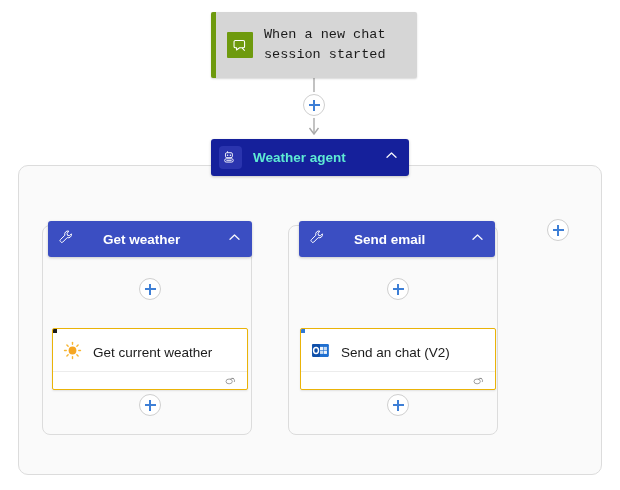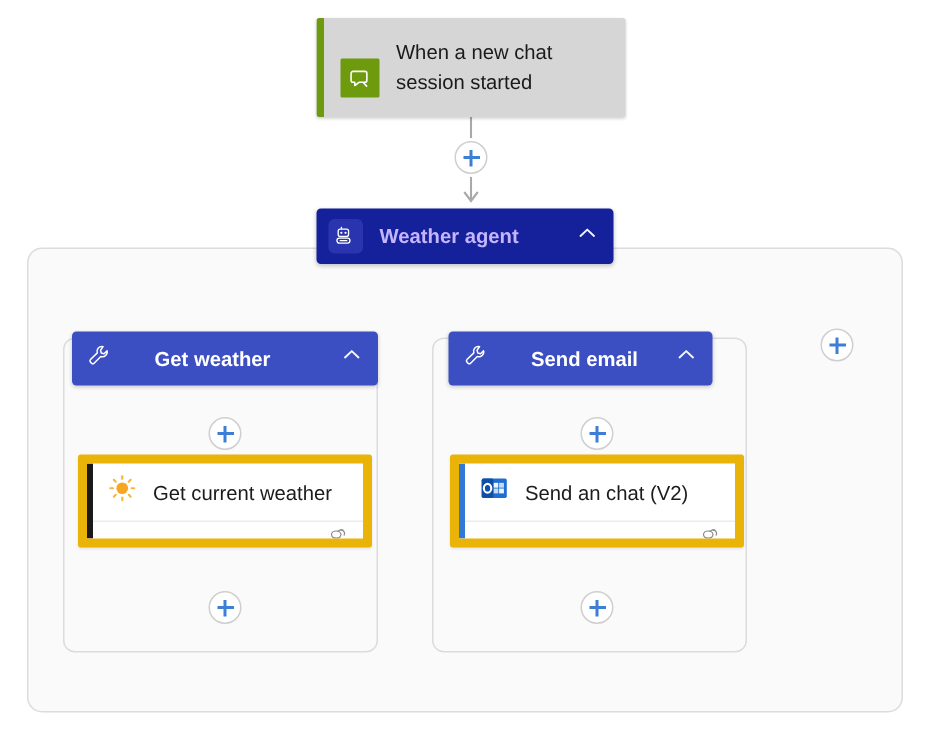--- a/index.html
+++ b/index.html
@@ -80,23 +80,24 @@
     overflow: hidden;
   }
   .trigger-accent {
     width: 5px;
     height: 100%;
     background: #6e9a0e;
     flex: 0 0 5px;
   }
   .trigger-body {
     display: flex;
-    align-items: flex-end;
+    align-items: center;
     padding: 13px 10px 0 11px;
     gap: 11px;
+    font-family: Liberation Mono, monospace;
   }
   .trigger-icon {
     width: 26px;
     height: 26px;
     background: #6e9a0e;
     border-radius: 1px;
     flex: 0 0 26px;
     display: flex;
     align-items: center;
     justify-content: center;
@@ -127,21 +128,21 @@
     width: 23px;
     height: 23px;
     background: #2a34ae;
     border-radius: 4px;
     flex: 0 0 23px;
     display: flex;
     align-items: center;
     justify-content: center;
   }
   .agent-title {
-    color: #c4b5fd;
+    color: #5eead4;
     font-size: 13.5px;
     font-weight: bold;
     margin-left: 11px;
     flex: 1;
     white-space: nowrap;
   }
 
   
   .tool-node {
     position: absolute;
@@ -150,48 +151,49 @@
     background: #3b4ec2;
     border-radius: 3px;
     display: flex;
     align-items: center;
     padding: 0 10px 0 10px;
     box-sizing: border-box;
     box-shadow: 0 1px 3px rgba(0,0,0,0.2);
     gap: 17px;
   }
   .tool-node.left  { left: 48px;  width: 204px; }
-  .tool-node.right { left: 299px; width: 176px; }
+  .tool-node.right { left: 299px; width: 196px; }
   .tool-title {
     color: #ffffff;
     font-size: 13.5px;
     font-weight: bold;
     margin-left: 12px;
     flex: 1;
     white-space: nowrap;
   }
 
   .chev {
     flex: 0 0 auto;
     opacity: .95;
   }
 
   
   .action-card {
     position: absolute;
-    top: 303px;
+    top: 328px;
     width: 196px;
     height: 62px;
     background: #ffffff;
-    border: 6px solid #eab308;
+    border: 1px solid #eab308;
     border-radius: 2px;
     box-sizing: border-box;
     display: flex;
     box-shadow: 0 1px 2px rgba(0,0,0,0.10);
     overflow: hidden;
+    flex-direction: column;
   }
   .action-card.left  { left: 52px; }
   .action-card.right { left: 300px; }
   .action-accent {
     width: 4px;
     flex: 0 0 4px;
     height: 100%;
   }
   .action-accent.black { background: #1a1a1a; }
   .action-accent.blue  { background: #3079d6; }

